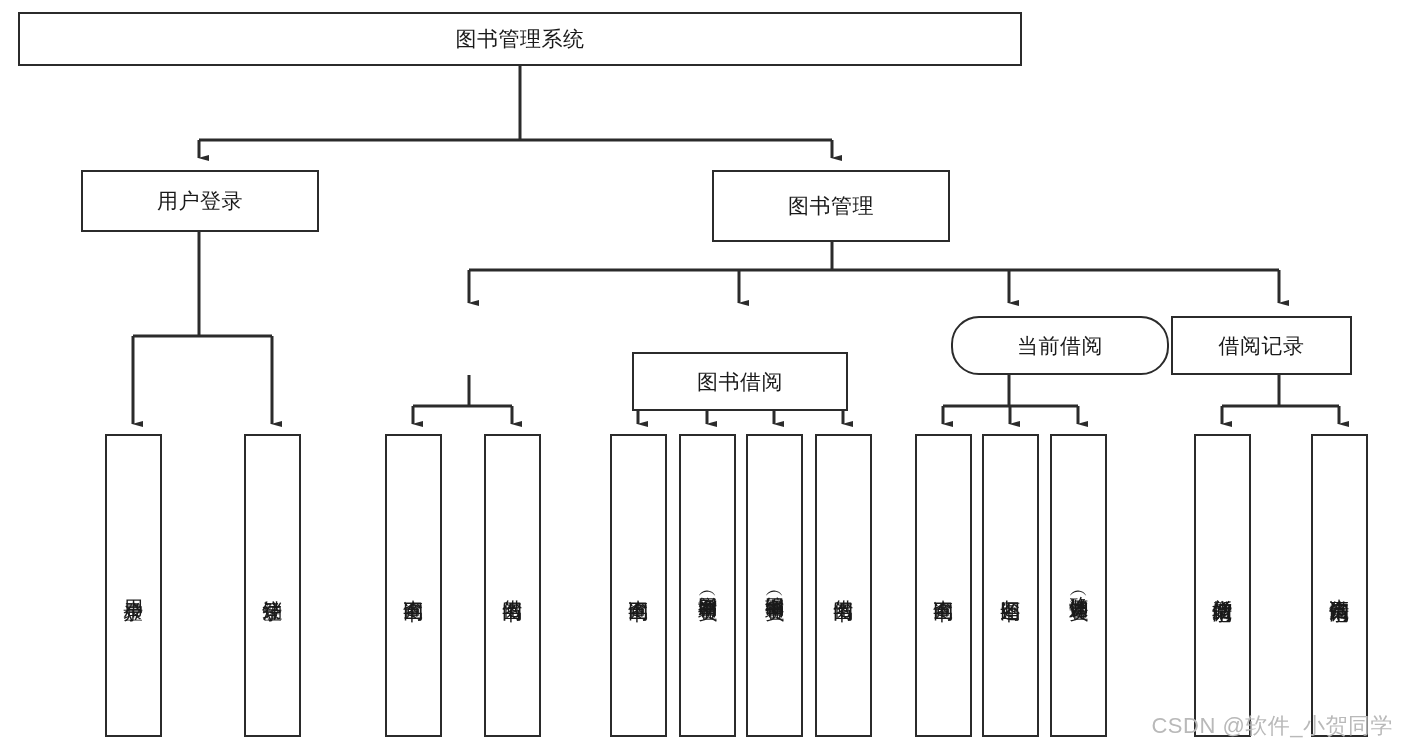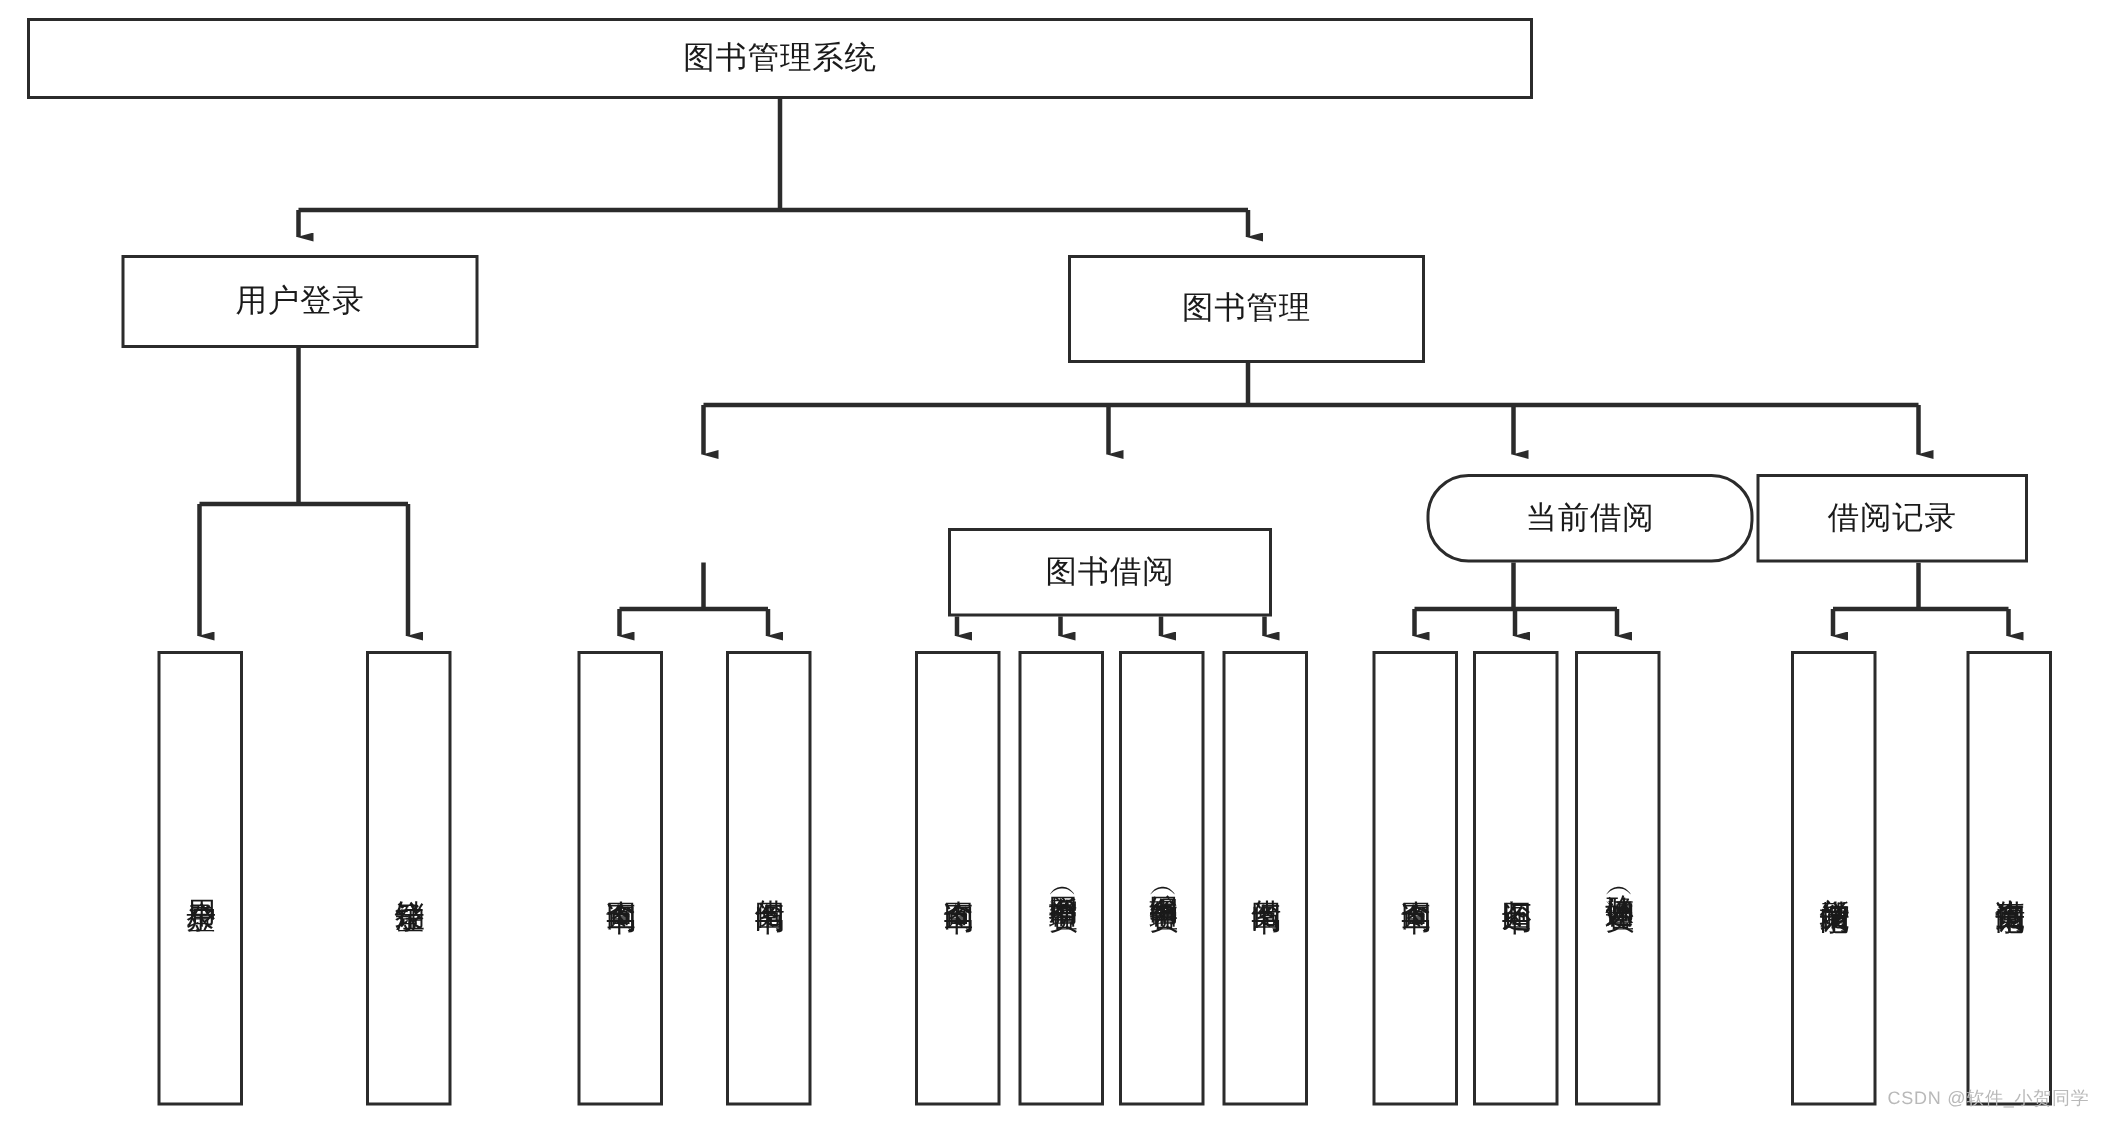--- a/index.html
+++ b/index.html
@@ -56,21 +56,21 @@
     white-space: nowrap;
   }
   .node.leaf .label-v.tight {
     line-height: 1.3;
     font-size: 19px;
   }
   .watermark {
     position: absolute;
     right: 12px;
     bottom: 6px;
-    font-size: 12px;
+    font-size: 22px;
     color: #b9b9b9;
     letter-spacing: 0.5px;
     white-space: nowrap;
   }
 </style>
 </head>
 <body>
 
 <div id="canvas">
 

